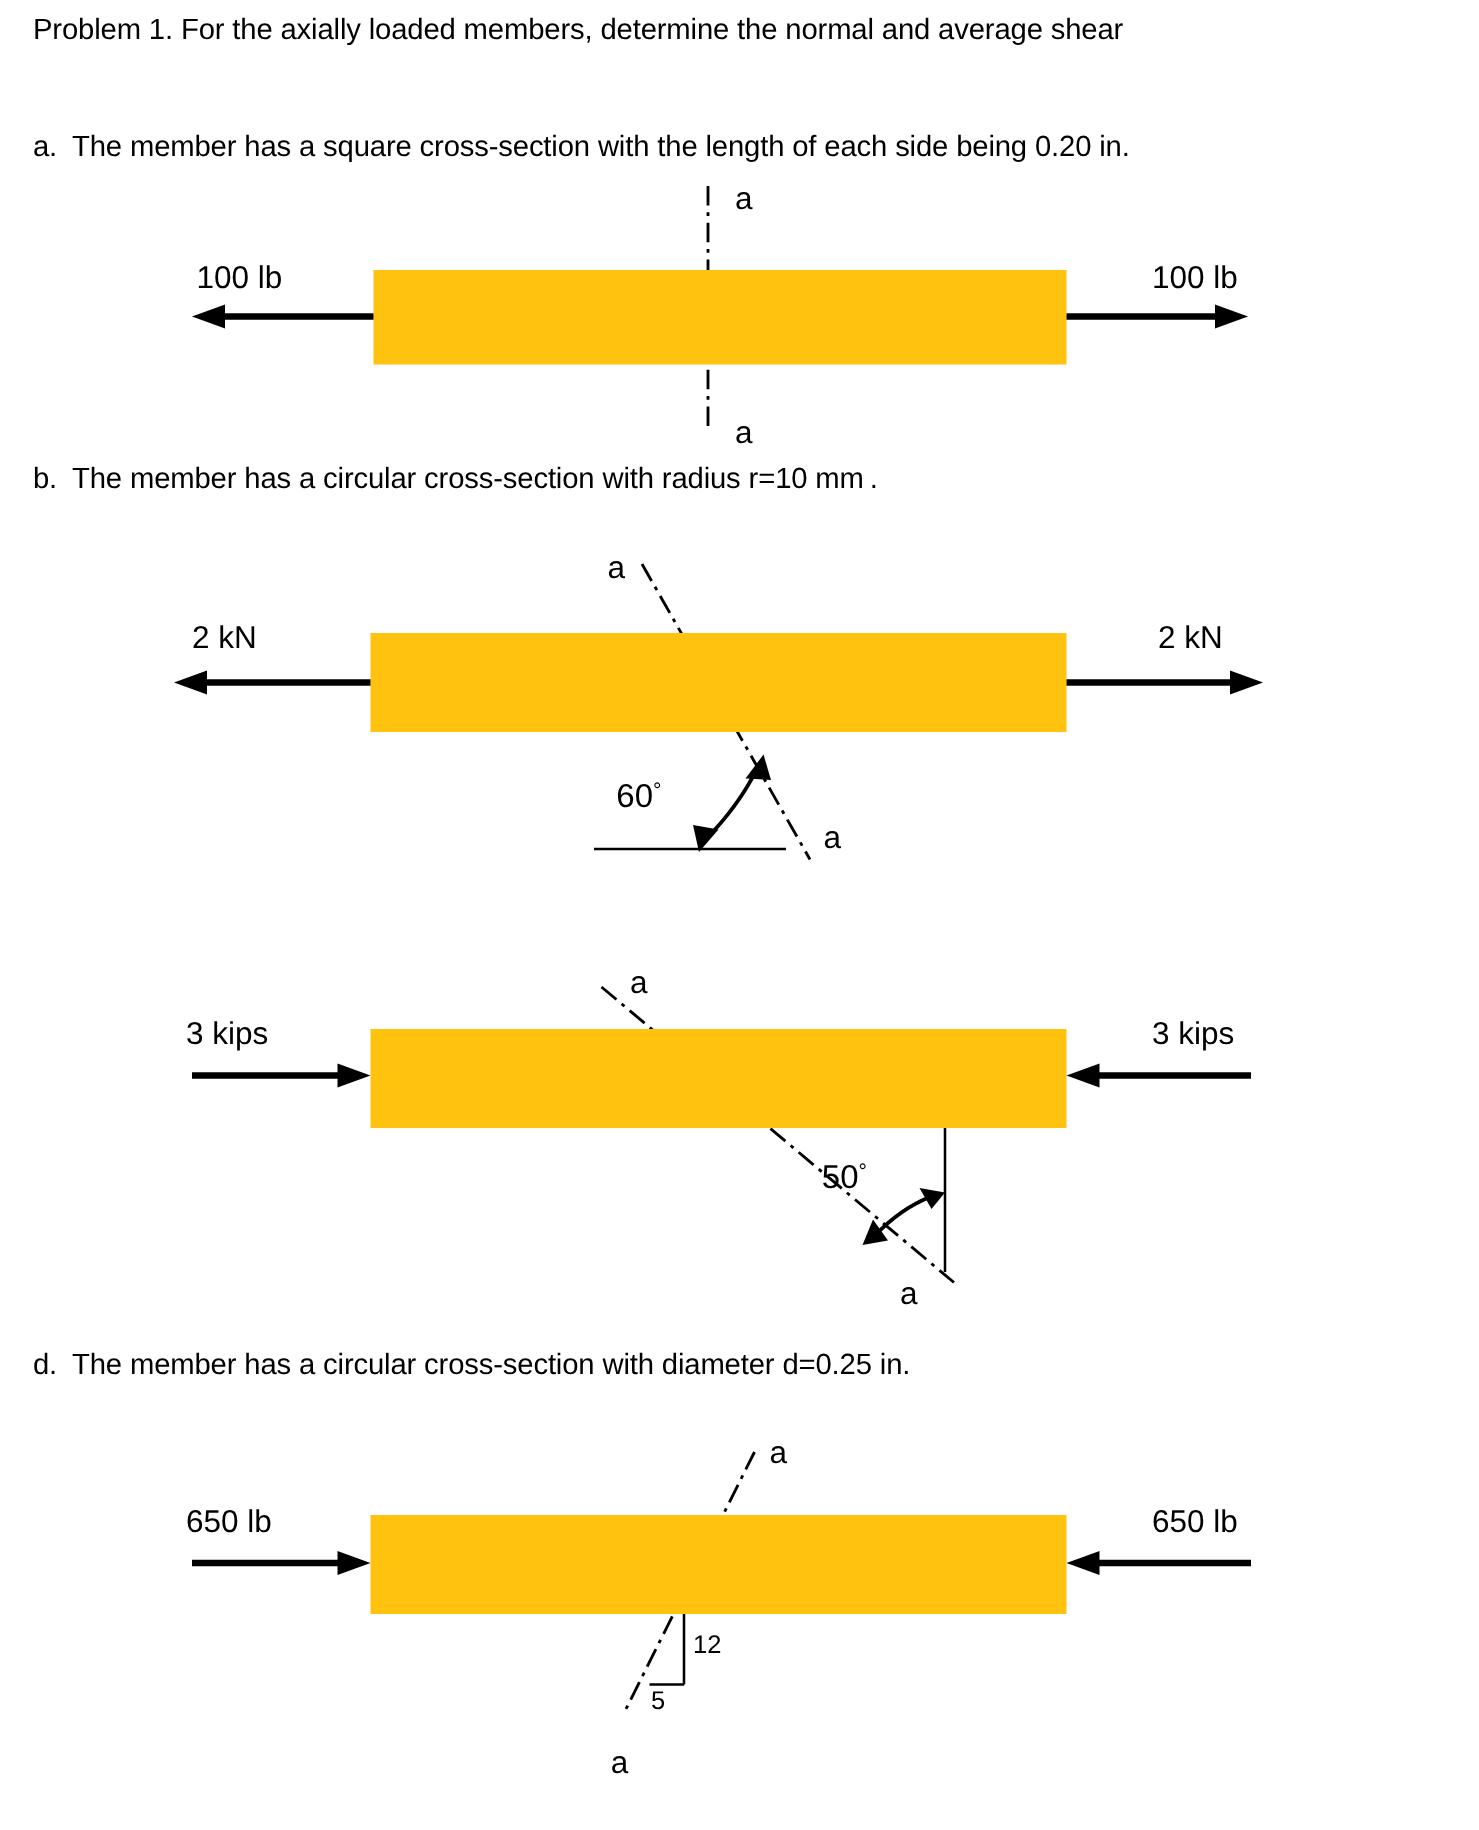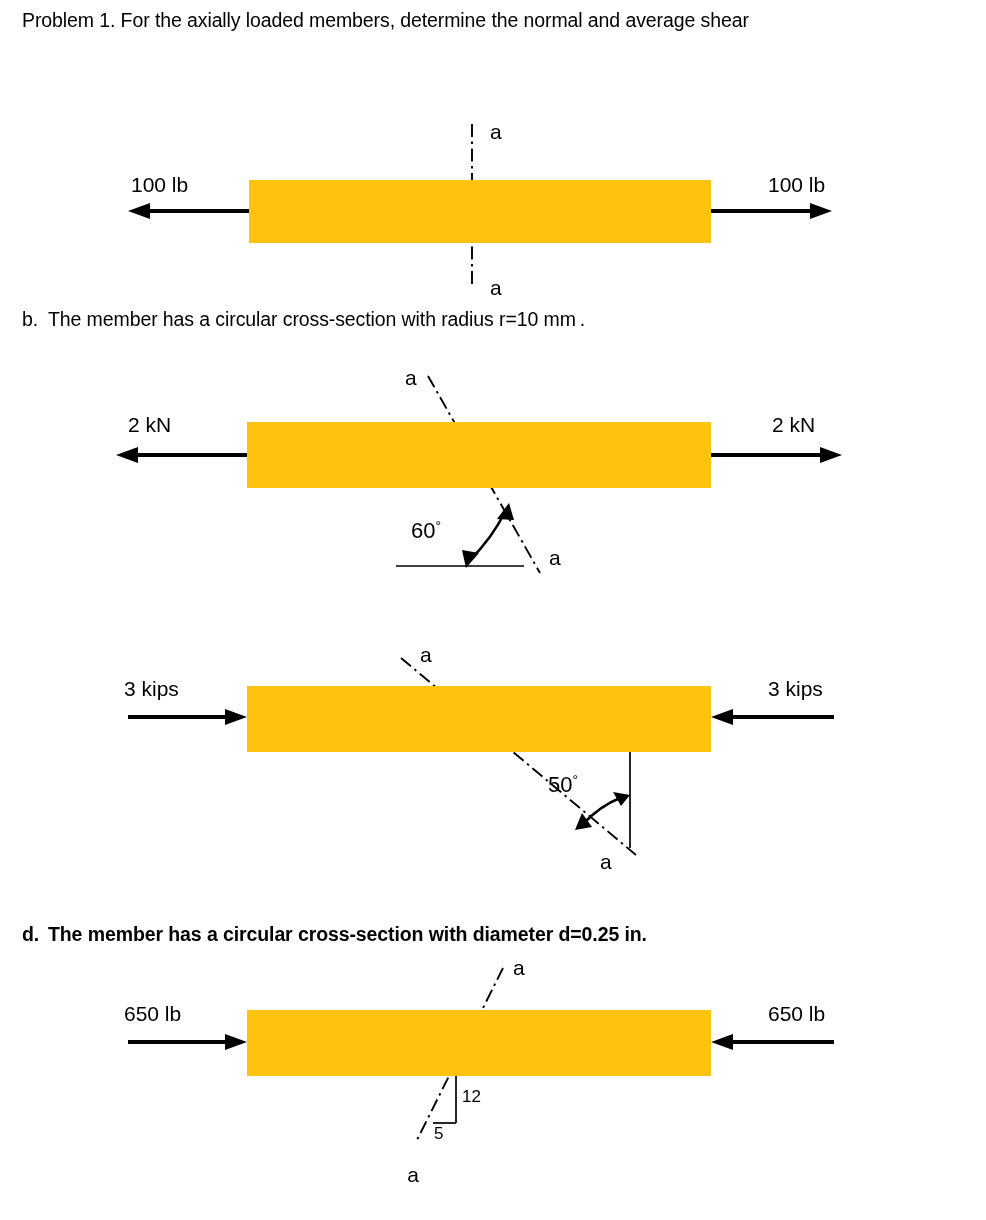--- a/index.html
+++ b/index.html
@@ -41,21 +41,21 @@
     line-height: 28px;
     letter-spacing: -0.1px;
     white-space: nowrap;
   }
   .part-head .lbl { display: inline-block; width: 26px; }
   .mathish { font-size: 19.5px; }
 
   #head-a { top: 84px; }
   #head-b { top: 305px; }
   #head-c { top: 608px; }
-  #head-d { top: 920px; font-weight: bold; }
+  #head-d { top: 896px; }
 
   
   .diagram {
     position: absolute;
     left: 0;
   }
   #fig-a { top: 112px; }
   #fig-b { top: 360px; }
   #fig-c { top: 640px; }
   #fig-d { top: 930px; }
@@ -85,20 +85,23 @@
 </style>
 </head>
 <body>
 
 <div class="page">
 
   <div class="prob-stmt">
     <div>Problem 1.  For the axially loaded members, determine the normal and average shear</div>
   </div>
 
+  <div class="part-head" id="head-a">
+    <span class="lbl">a.</span><span>The member has a square cross-section with the length of each side being 0.20 in.</span>
+  </div>
 
   <div class="diagram" id="fig-a">
     <svg width="986" height="195" viewBox="0 0 986 195">
 
       <line class="dashdot" x1="472" y1="12" x2="472" y2="173"></line>
 
       <rect class="bar" x="249" y="68" width="462" height="63"></rect>
 
       <g>
         <line class="ln thick" x1="249" y1="99" x2="140" y2="99"></line>

